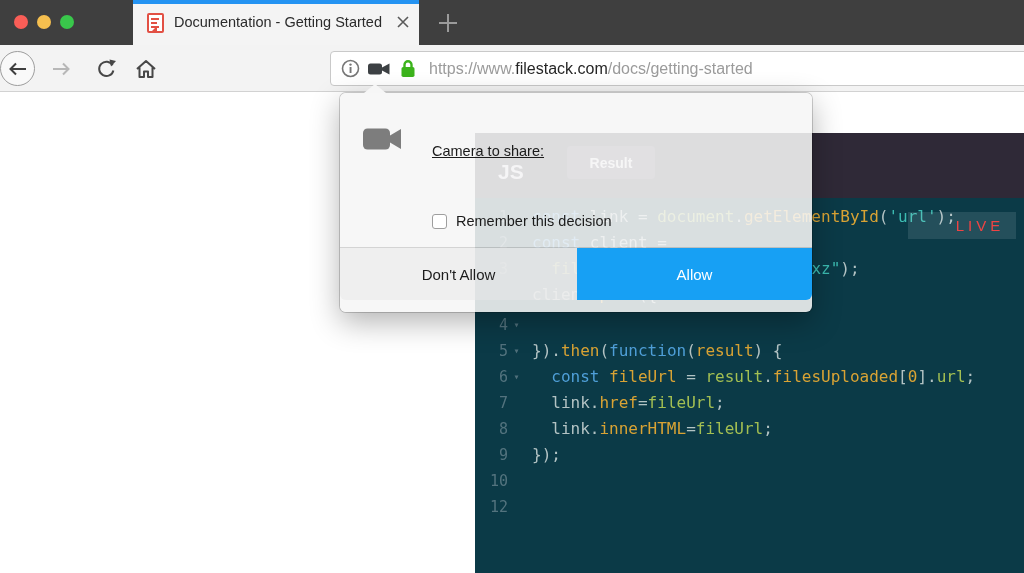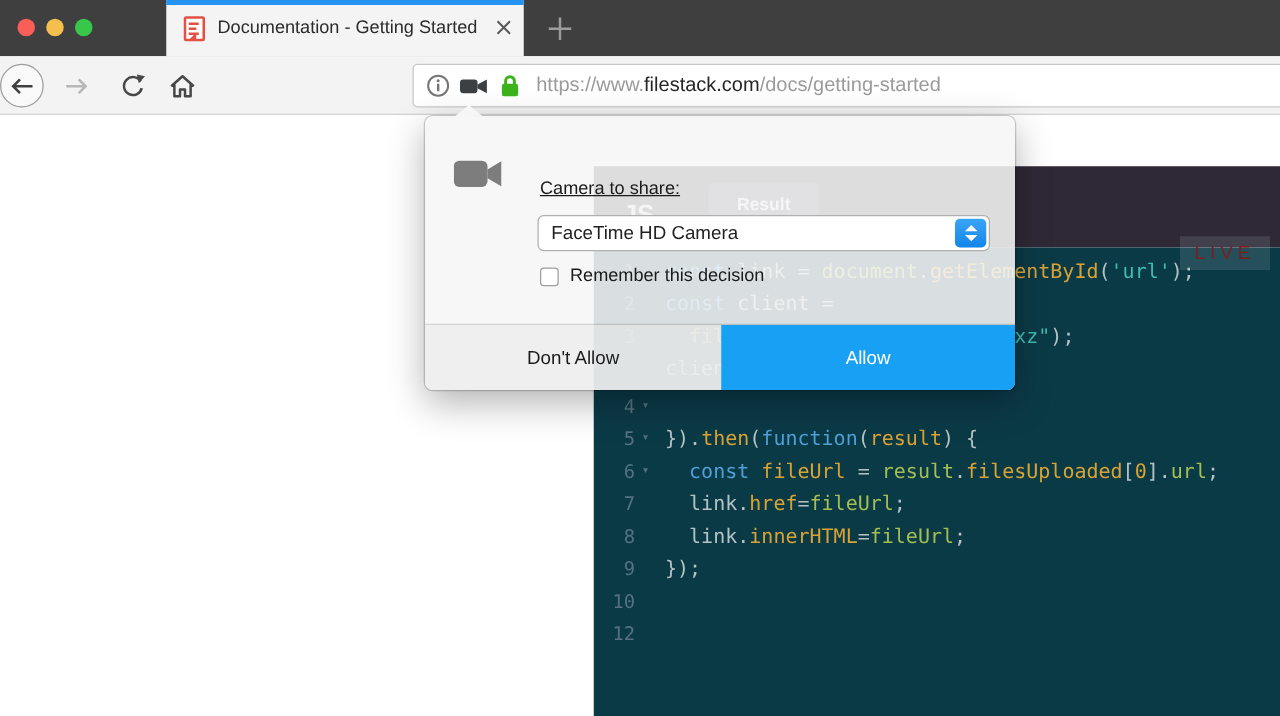--- a/index.html
+++ b/index.html
@@ -47,23 +47,23 @@
   .cp-editor{position:absolute;left:0;top:106px;right:0;bottom:0;background:#0b3a47;
              padding-top:6px;padding-left:10px;box-sizing:border-box;
              font-family:"DejaVu Sans Mono",monospace;font-size:16px;}
   .code-row{display:flex;height:26px;line-height:26px;white-space:pre;}
   .code-row.gap{height:30px;}
   .ln{width:23px;text-align:right;color:#53737e;font-size:15px;flex:none;}
   .fold{width:17px;text-align:center;color:#50707b;font-size:10px;flex:none;}
   .codetxt{padding-left:7px;}
   .tk-kw{color:#4f9fd8;} .tk-gold{color:#d9a334;} .tk-grn{color:#a3bf52;}
   .tk-str{color:#3cbcb2;} .tk-pun{color:#b3c3c4;}
-  .live{position:absolute;right:8px;top:97px;width:72px;height:27px;
-        background:rgba(210,226,233,0.13);color:#7f1d1d;font-size:15px;letter-spacing:4px;
-        display:flex;align-items:center;justify-content:center;}
+  .live{position:absolute;right:8px;top:120px;width:72px;height:27px;
+        background:rgba(210,226,233,0.13);color:#ef4444;font-size:15px;letter-spacing:4px;
+        display:flex;align-items:center;justify-content:center;padding-left:36px;}
   
   .popup{position:absolute;left:340px;top:93px;width:472px;height:219px;
          background:rgba(246,246,246,0.88);border-radius:6px;
          box-shadow:0 0 0 1px rgba(0,0,0,0.18),0 10px 30px rgba(0,0,0,0.3);}
   .popup .arrow{position:absolute;left:24px;top:-9px;width:0;height:0;
          border-left:11px solid transparent;border-right:11px solid transparent;
          border-bottom:9px solid #f6f6f6;}
   .pp-cam{position:absolute;left:23px;top:34px;}
   .pp-question{position:absolute;left:92px;top:14px;font-size:14.5px;color:#1b1b1b;}
   .pp-share{position:absolute;left:92px;top:50px;font-size:14.5px;color:#1b1b1b;text-decoration:underline;}
@@ -73,21 +73,21 @@
   .pp-stepper{position:absolute;right:2px;top:2px;width:25px;height:23px;border-radius:4px;
               background:linear-gradient(#3ba6f7,#1285ea);display:flex;flex-direction:column;
               align-items:center;justify-content:center;gap:3px;}
   .tri-up{width:0;height:0;border-left:5px solid transparent;border-right:5px solid transparent;
           border-bottom:5px solid #fff;}
   .tri-dn{width:0;height:0;border-left:5px solid transparent;border-right:5px solid transparent;
           border-top:5px solid #fff;}
   .pp-check{position:absolute;left:92px;top:121px;width:15px;height:15px;background:#fff;
             border:1px solid #9e9e9e;border-radius:3px;box-sizing:border-box;}
   .pp-remember{position:absolute;left:116px;top:120px;font-size:14.5px;color:#1b1b1b;}
-  .pp-buttons{position:absolute;left:0;right:0;bottom:0;height:52px;display:flex;
+  .pp-buttons{position:absolute;left:0;right:0;bottom:12px;height:52px;display:flex;
               border-top:1px solid rgba(0,0,0,0.14);}
   .pp-dont{flex:1;background:rgba(231,231,231,0.5);border-bottom-left-radius:6px;
            display:flex;align-items:center;justify-content:center;font-size:15px;color:#1c1c1c;}
   .pp-allow{width:235px;background:#17a0f4;border-bottom-right-radius:6px;
             display:flex;align-items:center;justify-content:center;font-size:15px;color:#fff;}
 </style>
 </head>
 <body>
 
 <div class="titlebar">
@@ -189,26 +189,19 @@
 
 <div class="popup">
   <div class="arrow"></div>
   <div class="pp-cam">
     <svg width="39" height="24" viewBox="0 0 39 24">
       <rect x="0" y="1.5" width="27" height="21" rx="4.5" fill="#7d7d7d"></rect>
       <path d="M27 8.5 L38 2 V22 L27 15.5 Z" fill="#7d7d7d"></path>
       </svg>
   </div>
   <div class="pp-share">Camera to share:</div>
-  <div class="pp-select">
-    <span>FaceTime HD Camera</span>
-    <div class="pp-stepper">
-      <div class="tri-up"></div>
-        <div class="tri-dn"></div>
-    </div>
-  </div>
   <div class="pp-check"></div>
   <div class="pp-remember">Remember this decision</div>
   <div class="pp-buttons">
     <div class="pp-dont">Don't Allow</div>
     <div class="pp-allow">Allow</div>
   </div>
 </div>
 
 </body></html>

